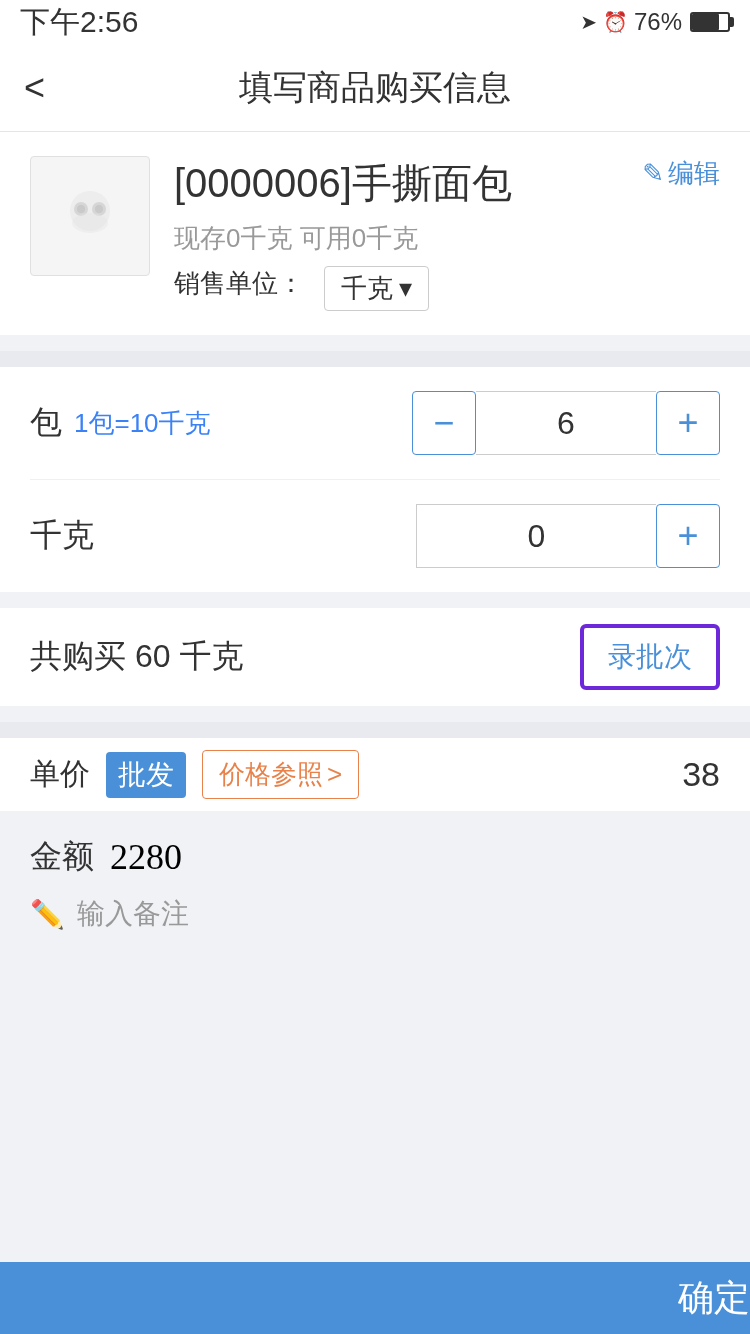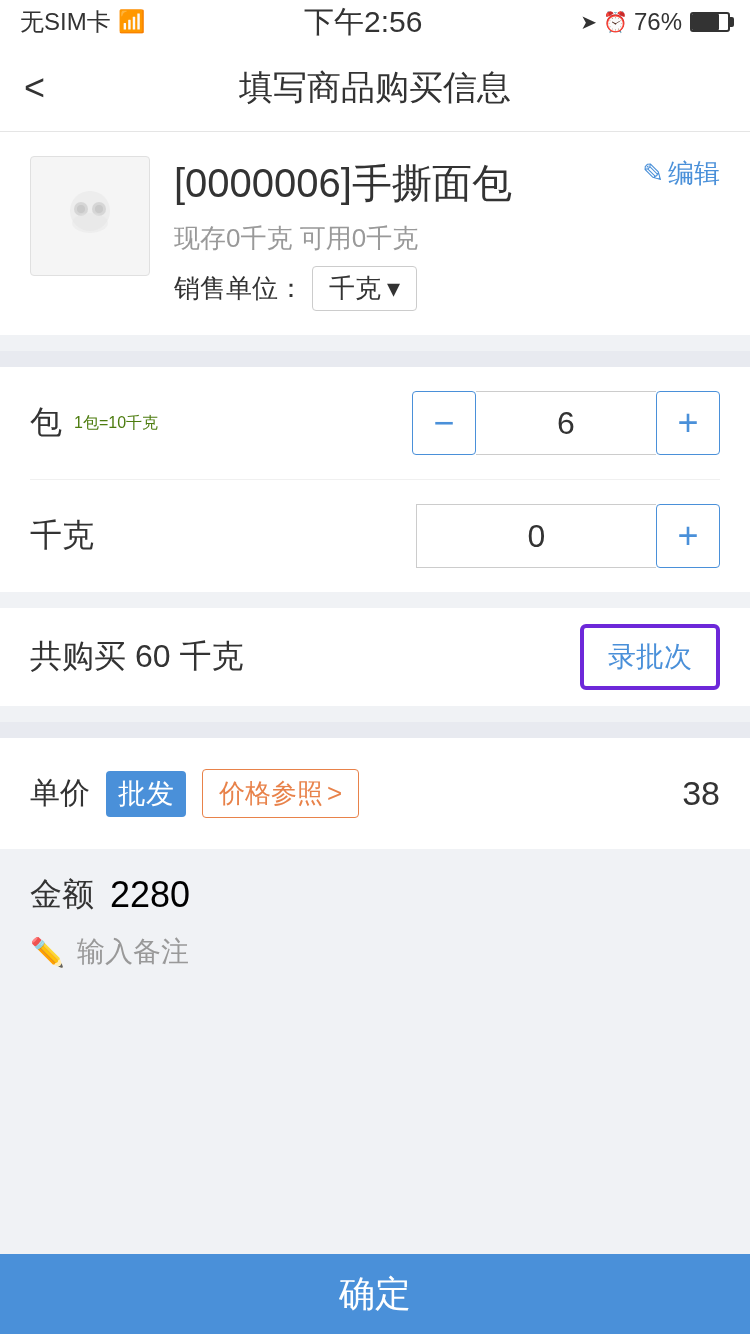--- a/index.html
+++ b/index.html
@@ -111,22 +111,21 @@
       font-weight: 500;
       margin-bottom: 10px;
     }
     .product-stock {
       font-size: 26px;
       color: #999;
       margin-bottom: 10px;
     }
     .product-unit {
       display: flex;
-      align-items: center;
-      gap: 8px;
+      gap: 20px;
       font-size: 26px;
       color: #333;
     }
     .unit-select {
       border: 1px solid #ccc;
       border-radius: 4px;
       padding: 4px 16px;
       font-size: 26px;
       color: #333;
       background: #fff;
@@ -167,22 +166,22 @@
     }
     .input-row:last-child { border-bottom: none; }
     .input-label {
       font-size: 32px;
       color: #333;
       display: flex;
       align-items: center;
       gap: 12px;
     }
     .input-unit-hint {
-      font-size: 16px;
-      color: #4d7c0f;
+      font-size: 26px;
+      color: #3b82f6;
     }
     .input-controls {
       display: flex;
       align-items: center;
       gap: 0;
     }
     .stepper-btn {
       width: 64px;
       height: 64px;
       border: 1px solid #4a90d9;
@@ -237,21 +236,21 @@
       padding: 10px 24px;
       font-size: 28px;
       color: #4a90d9;
       background: #fff;
       cursor: pointer;
     }
 
     
     .price-section {
       background: #fff;
-      padding: 31px 30px;
+      padding: 12px 30px;
       margin-bottom: 0;
     }
     .price-row {
       display: flex;
       align-items: center;
       gap: 16px;
       margin-bottom: 0;
     }
     .price-label {
       font-size: 30px;
@@ -280,20 +279,21 @@
       margin-left: auto;
       font-size: 34px;
       color: #333;
       font-weight: 500;
     }
 
     
     .amount-section {
       background: #f0f2f5;
       padding: 24px 30px 12px;
+      font-family: Liberation Serif, serif;
     }
     .amount-row {
       display: flex;
       align-items: center;
       gap: 16px;
       margin-bottom: 16px;
     }
     .amount-label {
       font-size: 32px;
       color: #333;
@@ -315,25 +315,25 @@
     
     .empty-space {
       background: #f0f2f5;
       flex: 1;
       min-height: 280px;
     }
 
     
     .confirm-bar {
       width: 750px;
-      height: 80px;
+      height: 72px;
       background: #4a90d9;
       display: flex;
       align-items: center;
-      justify-content: center;
+      justify-content: flex-end;
       cursor: pointer;
       position: fixed;
       bottom: 0;
       left: 0;
     }
     .confirm-text {
       font-size: 36px;
       color: #fff;
       font-weight: 500;
     }
@@ -342,24 +342,20 @@
       padding-bottom: 100px;
     }
 
     
     .wifi-icon { font-size: 22px; }
   </style>
 </head>
 <body>
 
 <div class="status-bar">
-  <div class="status-bar-left">
-    <span>无SIM卡</span>
-    <span class="wifi-icon">📶</span>
-  </div>
   <div class="status-bar-center">下午2:56</div>
   <div class="status-bar-right">
     <span style="font-size:20px;">➤</span>
     <span style="font-size:20px;">⏰</span>
     <span>76%</span>
     <div class="battery-icon">
       <div class="battery-fill"></div>
     </div>
   </div>
 </div>

